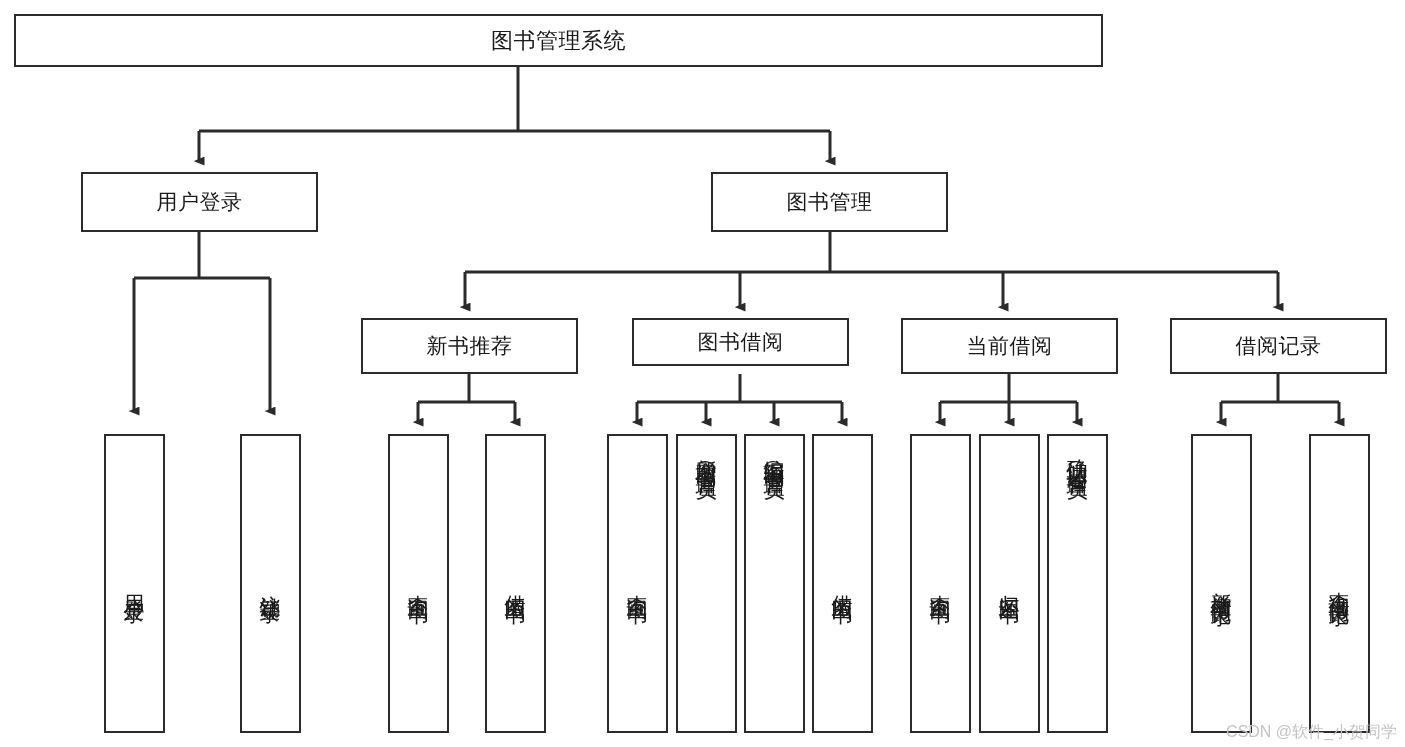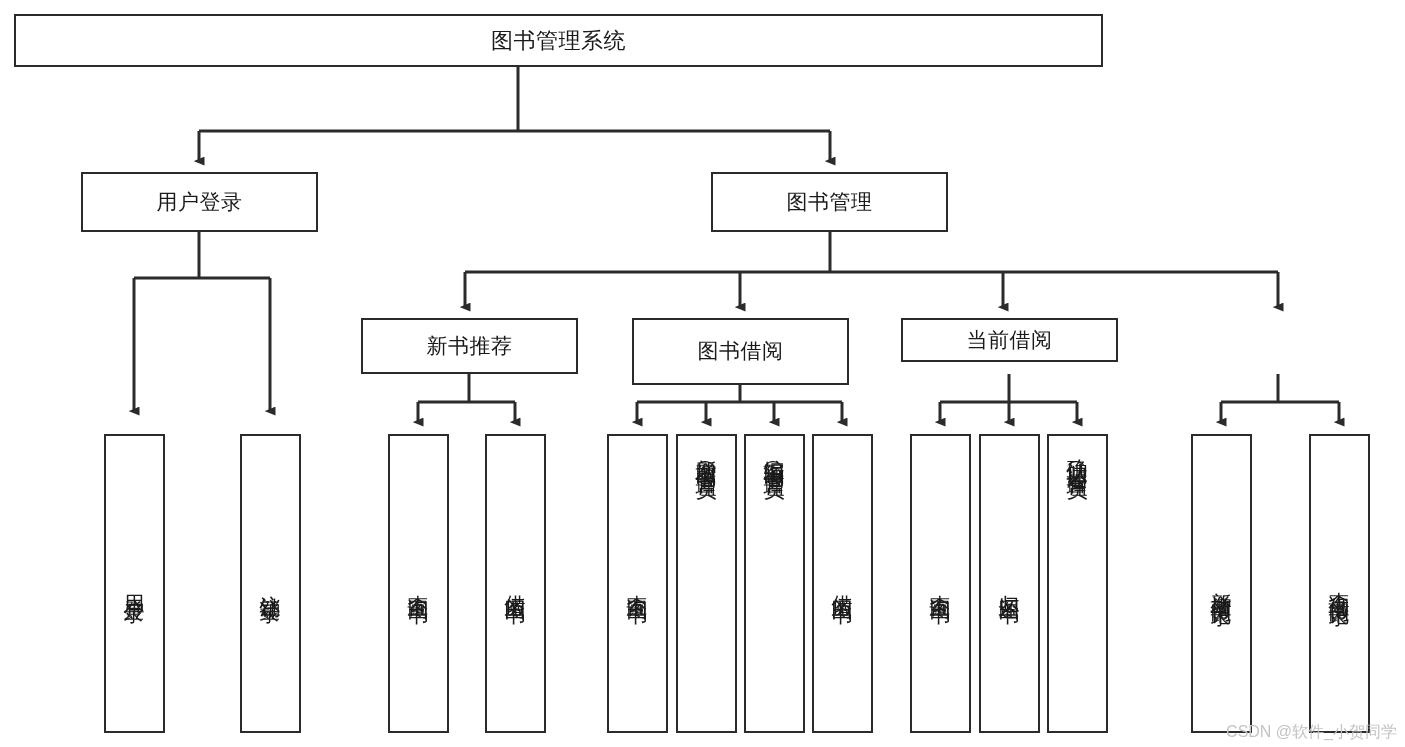--- a/index.html
+++ b/index.html
@@ -148,28 +148,31 @@
   </div>
 
   <div class="node h" style="left:361px; top:318px; width:217px; height:56px;">
     <span class="label">新书推荐</span>
   </div>
 
   <div class="node h" style="left:711px; top:172px; width:237px; height:60px;">
     <span class="label">图书管理</span>
   </div>
 
-  <div class="node h" style="left:632px; top:318px; width:217px; height:67px;">
+  <div class="node h" style="left:632px; top:318px; width:217px; height:48px;">
     <span class="label">图书借阅</span>
   </div>
 
-  <div class="node h" style="left:901px; top:318px; width:217px; height:44px;">
+  <div class="node h" style="left:901px; top:318px; width:217px; height:56px;">
     <span class="label">当前借阅</span>
   </div>
 
+  <div class="node h" style="left:1170px; top:318px; width:217px; height:56px;">
+    <span class="label">借阅记录</span>
+  </div>
 
   <div class="node v" style="left:104px; top:434px; width:61px; height:299px;">
     <span class="label">用户登录</span>
   </div>
 
   <div class="node v" style="left:240px; top:434px; width:61px; height:299px;">
     <span class="label">注销登录</span>
   </div>
 
   <div class="node v" style="left:388px; top:434px; width:61px; height:299px;">

